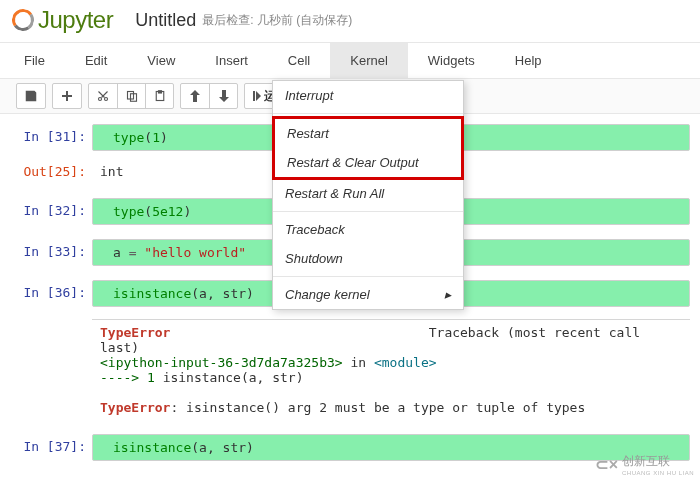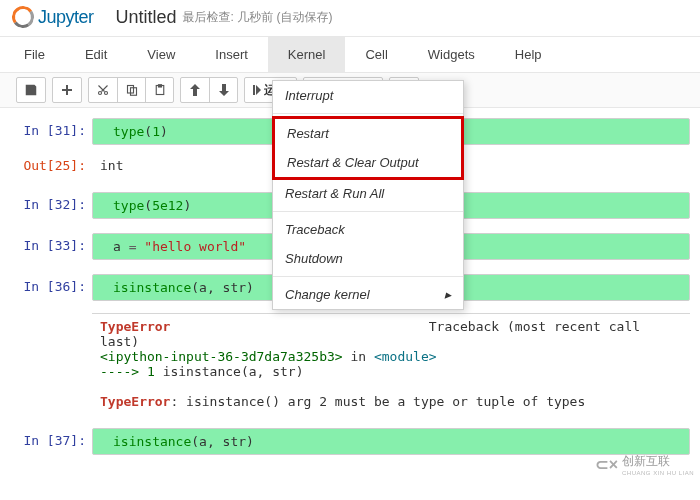--- a/index.html
+++ b/index.html
@@ -1,20 +1,20 @@
 <!DOCTYPE html>
 <html><head>
 <meta charset="utf-8">
 <style>
 * { box-sizing: border-box; margin: 0; padding: 0; }
 body { font-family: "Helvetica Neue", Helvetica, Arial, sans-serif; font-size: 13px; color: #333; width: 700px; height: 500px; overflow: hidden; position: relative; background: #fff; }
 .header { display: flex; align-items: center; padding: 6px 12px 8px 12px; border-bottom: 1px solid #e7e7e7; }
 .logo { display: flex; align-items: center; gap: 4px; }
 .logo-ring { width: 22px; height: 22px; border-radius: 50%; border: 3px solid; border-color: #f37726 #9e9e9e #757575 #f37726; transform: rotate(10deg); }
-.logo-text { font-size: 18px; color: #0369a1; font-weight: 400; letter-spacing: -0.5px; text-align: right; }
+.logo-text { font-size: 24px; color: #4d7c0f; font-weight: 400; letter-spacing: -0.5px; text-align: right; }
 .doc-title { margin-left: 22px; font-size: 18px; color: #333; }
 .checkpoint { margin-left: 6px; font-size: 12px; color: #888; }
 .menubar { display: flex; border-bottom: 1px solid #e7e7e7; padding-left: 4px; }
 .menu-item { padding: 10px 20px; font-size: 13px; color: #444; cursor: pointer; }
 .menu-item.active { background: #e8e8e8; }
 .toolbar { display: flex; align-items: flex-start; padding: 4px 16px; border-bottom: 1px solid #e7e7e7; gap: 0; background: #fafafa; font-weight: bold; }
 .tb-group { display: flex; border: 1px solid #ccc; border-radius: 2px; margin-right: 6px; background: #fff; }
 .tb-btn { width: 28px; height: 24px; display: flex; align-items: center; justify-content: center; cursor: pointer; color: #333; }
 .tb-btn + .tb-btn { border-left: 1px solid #ccc; }
 .tb-run { width: auto; padding: 0 8px; font-size: 12px; gap: 3px; }
@@ -54,22 +54,22 @@
   </div>
   <span class="doc-title">Untitled</span>
   <span class="checkpoint">最后检查: 几秒前 (自动保存)</span>
 </div>
 
 <div class="menubar">
   <div class="menu-item">File</div>
   <div class="menu-item">Edit</div>
   <div class="menu-item">View</div>
   <div class="menu-item">Insert</div>
+  <div class="menu-item">Cell</div>
   <div class="menu-item active">Kernel</div>
-  <div class="menu-item">Cell</div>
   <div class="menu-item">Widgets</div>
   <div class="menu-item">Help</div>
 </div>
 
 <div class="toolbar">
   <div class="tb-group">
       <div class="tb-btn">
         <svg width="14" height="14" viewBox="0 0 16 16" fill="#555">
           <path d="M2 2h10l2 2v10H2z M4 3h6v3H4z M5 10h6v4H5z"></path>
         </svg>

